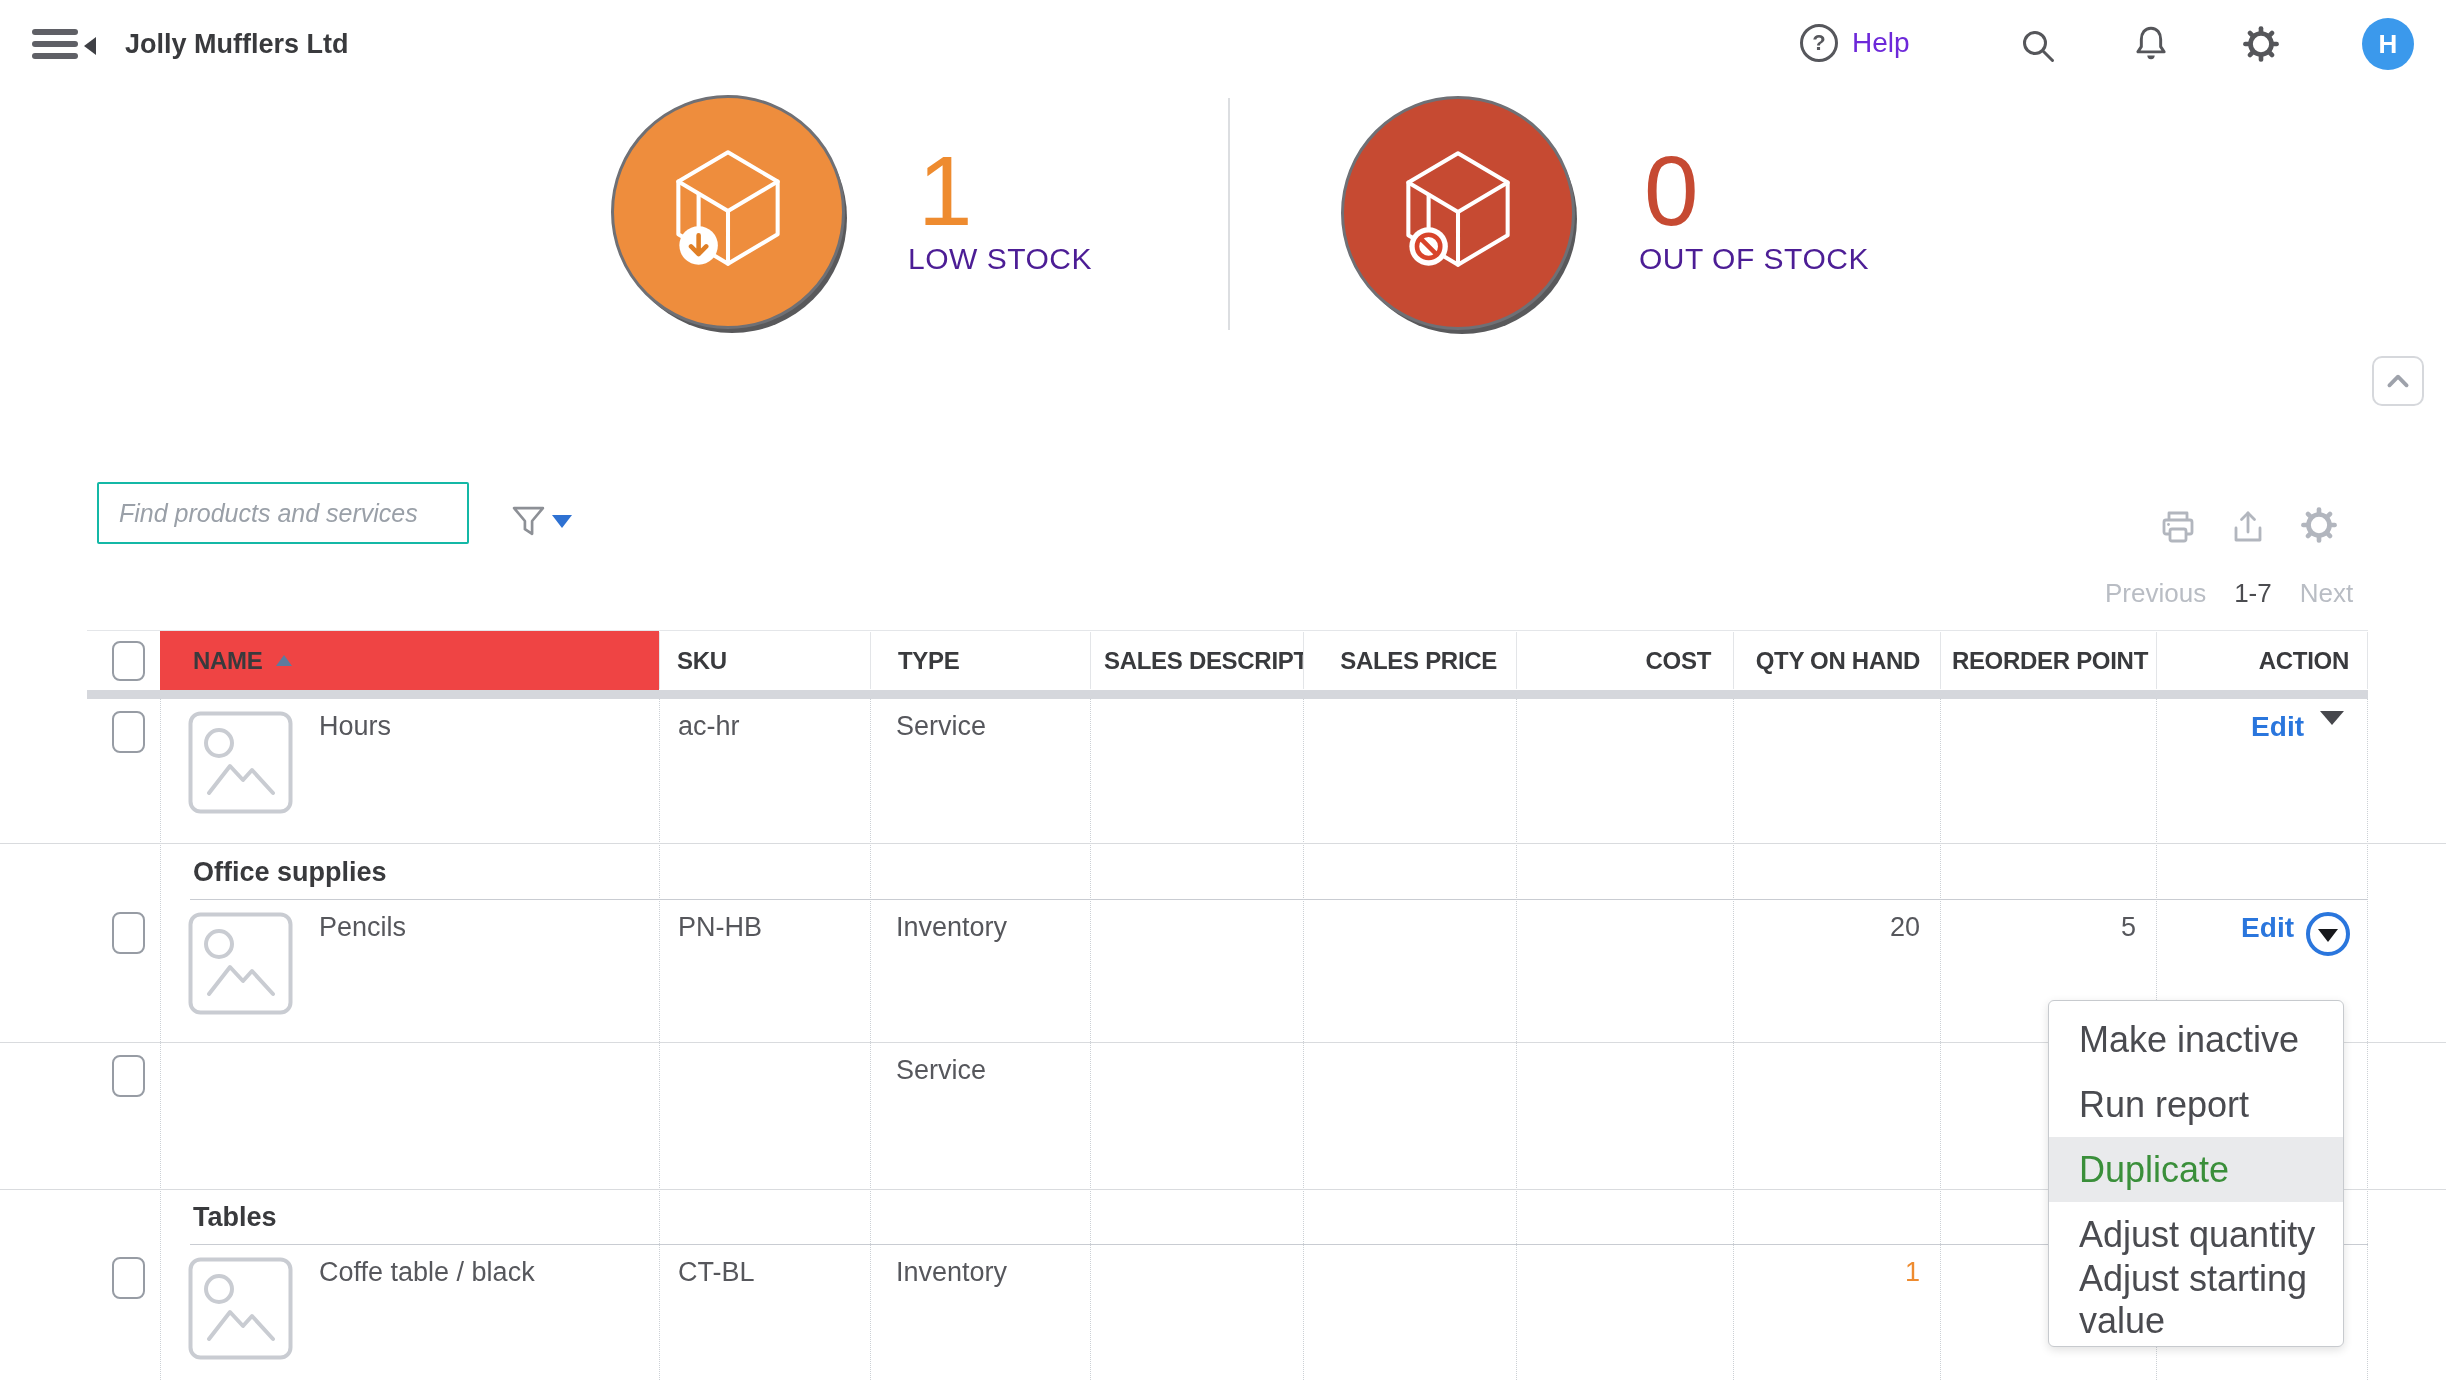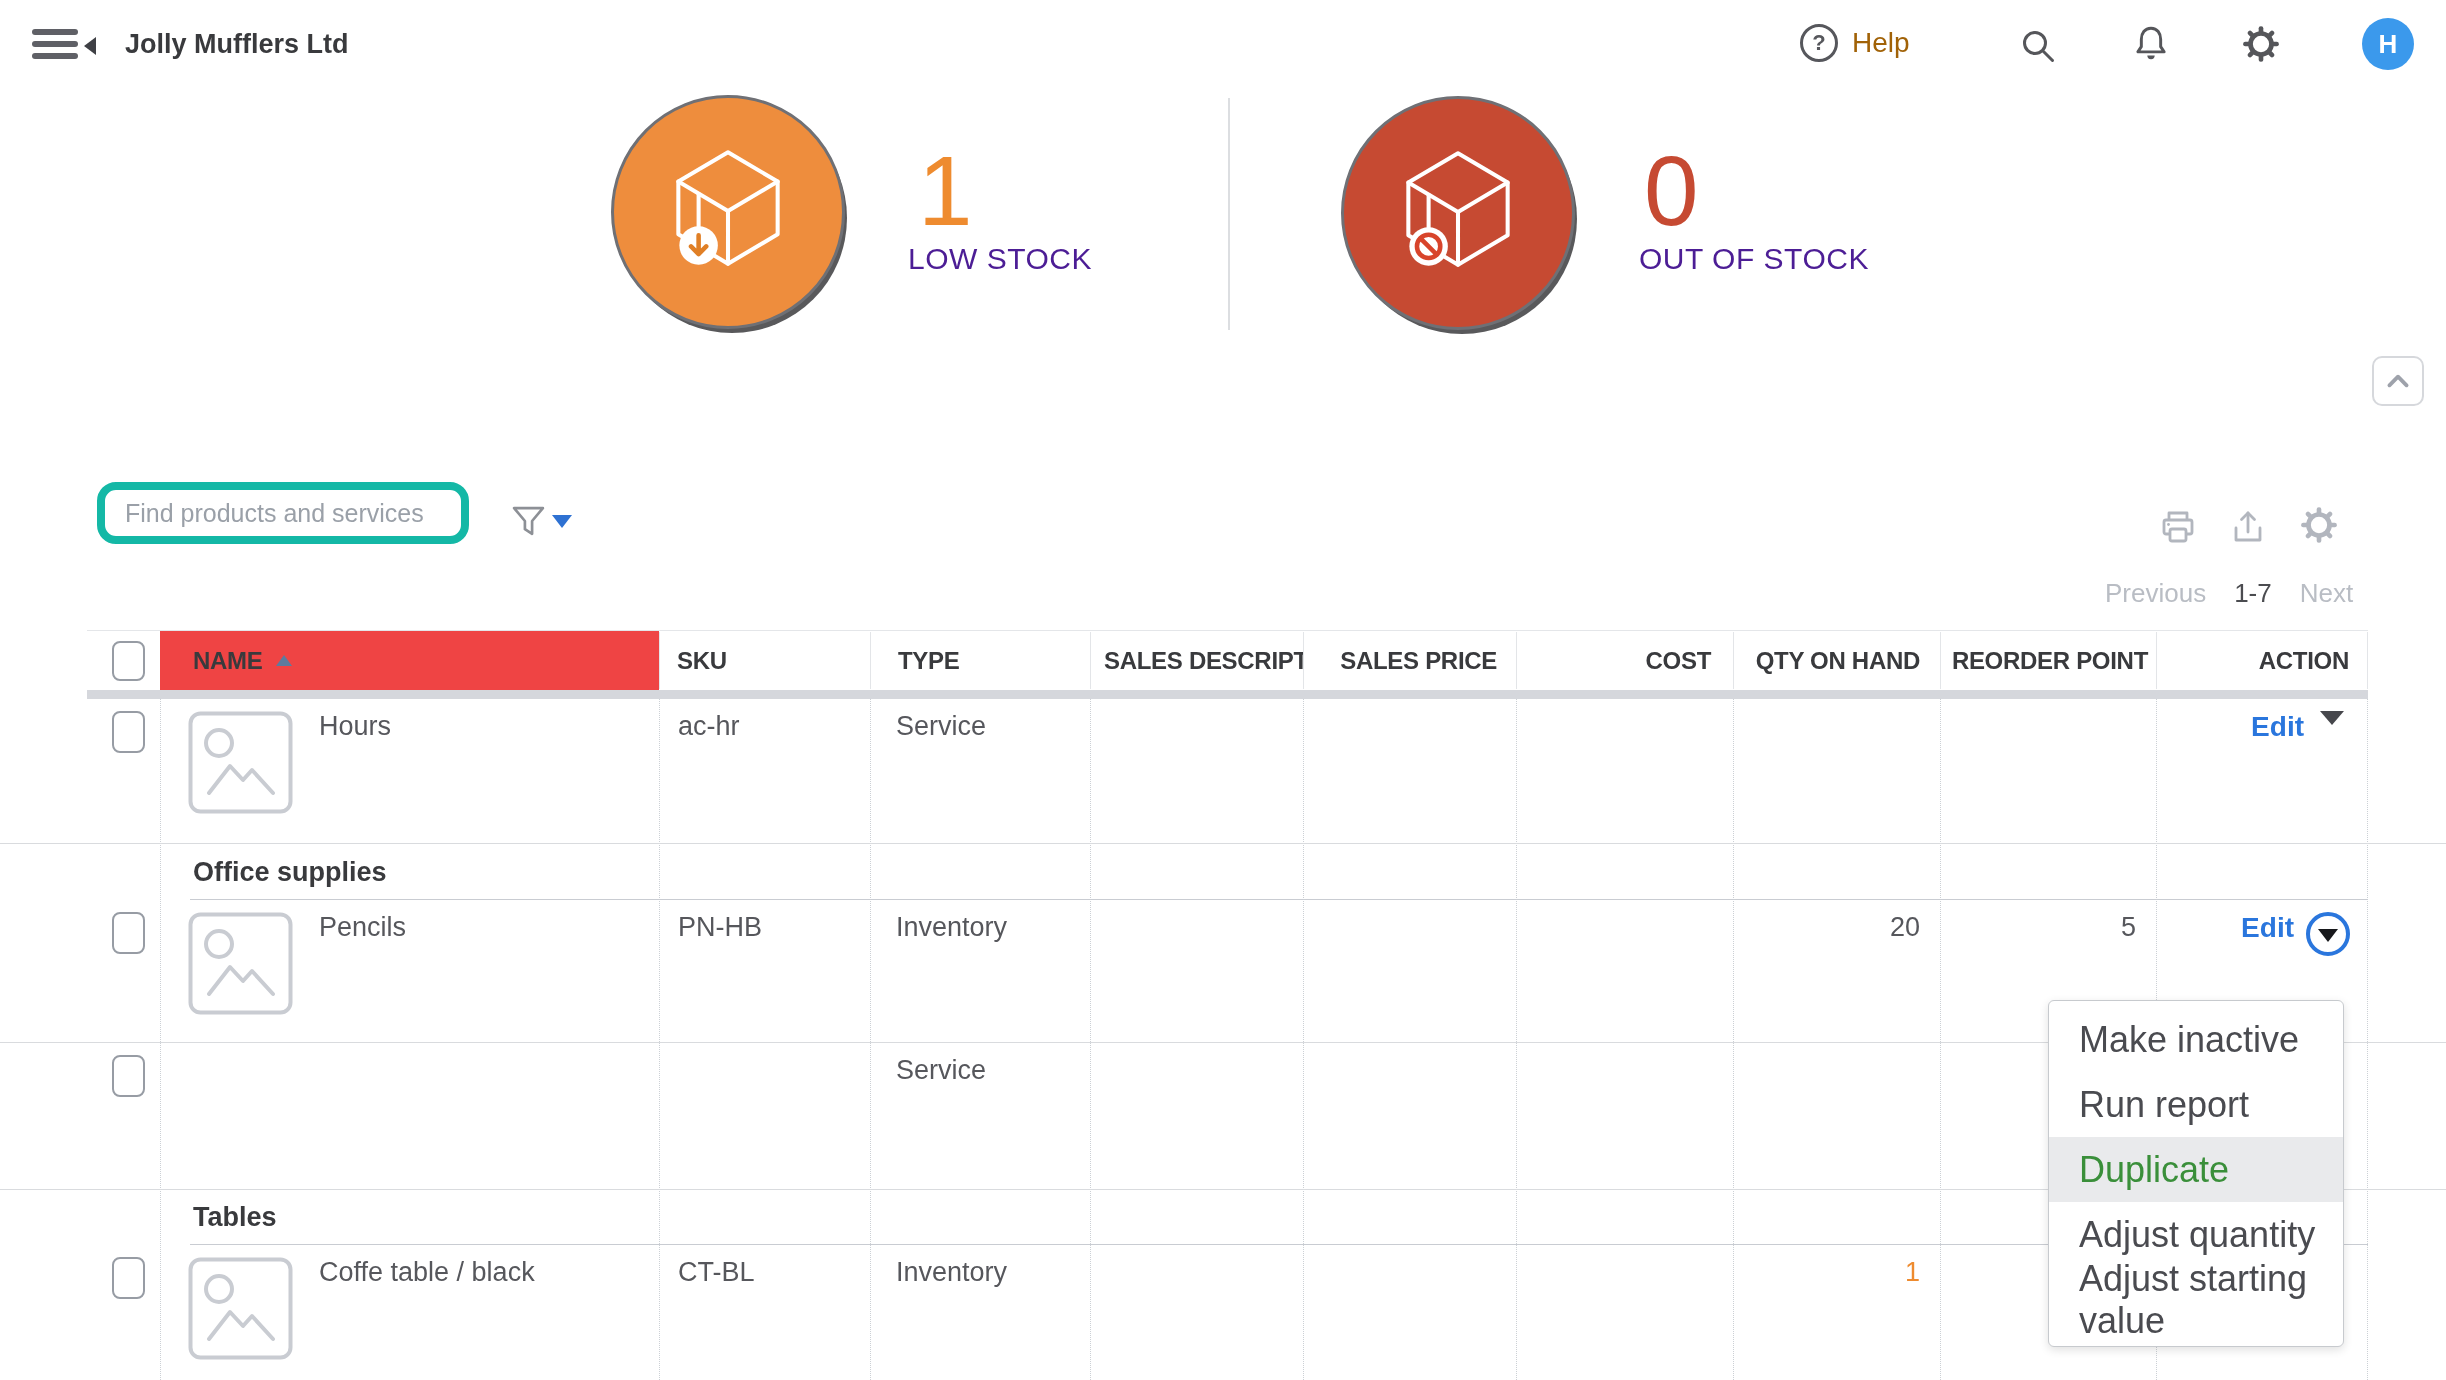--- a/index.html
+++ b/index.html
@@ -14,21 +14,21 @@
   .topbar{position:absolute;left:0;top:0;width:2446px;height:90px;background:#fff;}
   .hamburger{position:absolute;left:32px;top:29px;width:64px;height:34px;cursor:pointer;}
   .hamburger .bar{width:46px;height:6px;background:#5f6066;border-radius:3px;margin-bottom:6px;}
   .hamburger .tri{position:absolute;left:52px;top:8px;width:0;height:0;
     border-top:9px solid transparent;border-bottom:9px solid transparent;border-right:12px solid #3f4045;}
   .company{position:absolute;left:125px;top:29px;font-size:27px;font-weight:700;color:#393a3d;}
 
   .help-wrap{position:absolute;left:1800px;top:24px;display:flex;align-items:center;gap:14px;cursor:pointer;}
   .help-circle{width:38px;height:38px;border-radius:50%;border:3px solid #56575c;box-sizing:border-box;
     display:flex;align-items:center;justify-content:center;font-size:22px;font-weight:700;color:#56575c;}
-  .help-label{font-size:28px;color:#a16207;}
+  .help-label{font-size:28px;color:#6d28d9;}
   .tb-icon{position:absolute;cursor:pointer;}
   .avatar{position:absolute;left:2362px;top:18px;width:52px;height:52px;border-radius:50%;
     background:#3b99ec;color:#fff;display:flex;align-items:center;justify-content:center;
     font-size:26px;font-weight:700;cursor:pointer;}
 
   
   .wcircle{position:absolute;width:234px;height:234px;border-radius:50%;
     border:3px solid #6f7075;box-sizing:border-box;
     box-shadow:4px 6px 0 -2px rgba(25,25,28,0.72);
     display:flex;align-items:center;justify-content:center;}
@@ -40,21 +40,21 @@
   .wlabel{position:absolute;font-size:30px;color:#4c1d95;letter-spacing:0.5px;}
   .wlabel-low{left:908px;top:242px;}
   .wlabel-out{left:1639px;top:242px;}
   .wdivider{position:absolute;left:1228px;top:98px;width:2px;height:232px;background:#dcdee1;}
 
   .collapse-btn{position:absolute;left:2372px;top:356px;width:52px;height:50px;border:2px solid #d6d8dc;
     border-radius:10px;background:#fff;box-sizing:border-box;display:flex;align-items:center;justify-content:center;cursor:pointer;}
 
   
   .search-box{position:absolute;left:97px;top:482px;width:372px;height:62px;box-sizing:border-box;
-    border:8px solid #14b8a6;border-radius:19px;padding:0 20px;font-size:25px;
+    border:2px solid #14b8a6;border-radius:2px;padding:0 20px;font-size:25px;font-style:italic;
     color:#56575c;outline:none;font-family:"Liberation Sans",sans-serif;}
   .search-box::placeholder{color:#9aa0a8;}
   .funnel{position:absolute;left:510px;top:503px;cursor:pointer;}
   .funnel-caret{position:absolute;left:552px;top:515px;width:0;height:0;cursor:pointer;
     border-left:10px solid transparent;border-right:10px solid transparent;border-top:13px solid #2e71d2;}
   .tool-icon{position:absolute;cursor:pointer;}
   .pagination{position:absolute;left:2085px;top:578px;display:flex;gap:28px;font-size:26px;align-items:center;margin-left:20px;}
   .pg-dim{color:#b9bdc4;cursor:default;}
   .pg-range{color:#4b4c50;}
 

